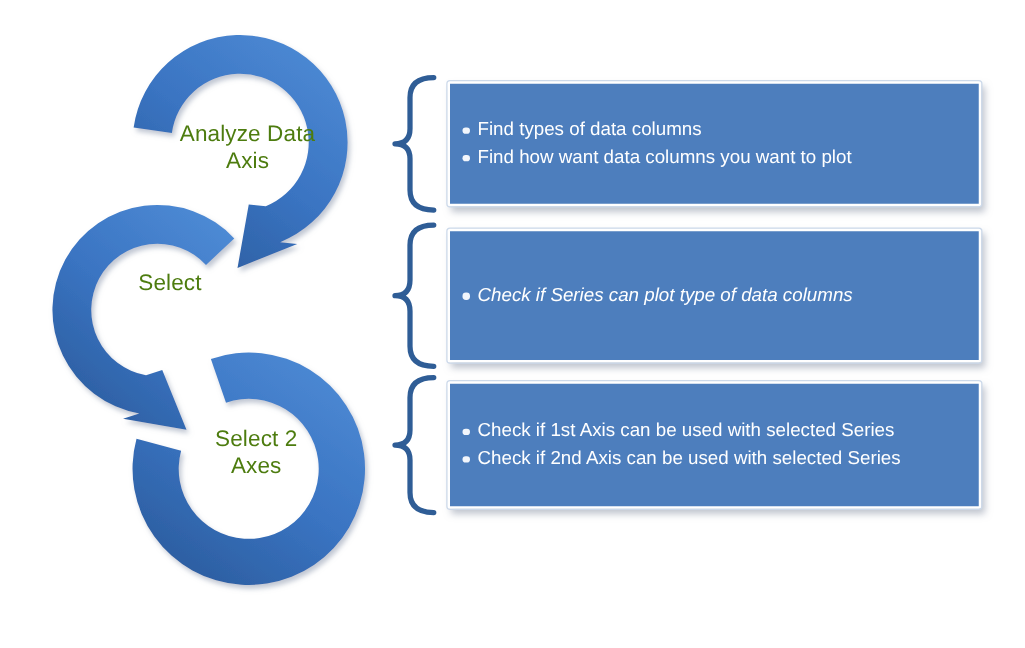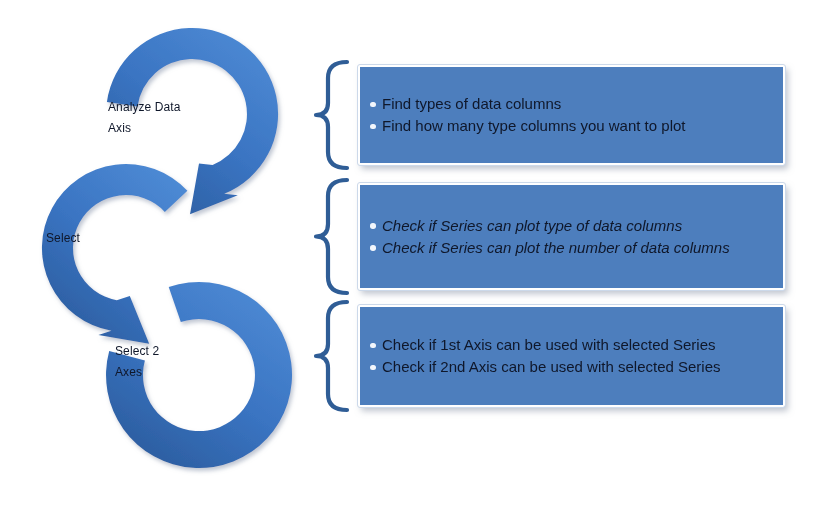--- a/index.html
+++ b/index.html
@@ -14,22 +14,23 @@
   .art{position:absolute;left:0;top:0;}
   .brace{
     fill:none;
     stroke:#2f5d96;
     stroke-width:4.2;
     stroke-linecap:round;
     stroke-linejoin:round;
   }
   .step-label{
     position:absolute;
-    color:#0f172a;
-    font-size:12px;
+    text-align:center;
+    color:#4d7c0f;
+    font-size:18px;
     line-height:21px;
     letter-spacing:0.1px;
   }
   .detail-box{
     position:absolute;
     box-sizing:border-box;
     background:#4d7ebd;
     border:2px solid #ffffff;
     border-radius:2px;
     outline:1px solid #ccd9ea;
@@ -39,21 +40,21 @@
     justify-content:center;
     padding:0 10px 0 8px;
   }
   ul.bullets{
     margin:0;padding:0;
     list-style:none;
   }
   ul.bullets li{
     position:relative;
     padding-left:14px;
-    color:#0f172a;
+    color:#ffffff;
     font-size:15px;
     line-height:22px;
   }
   ul.bullets li::before{
     content:"";
     position:absolute;
     left:2px;top:8.5px;
     width:5.5px;height:5.5px;
     border-radius:50%;
     background:#f2f6fc;
@@ -86,40 +87,39 @@
     <path class="brace" d="M 347 62 Q 328 62 328 78 L 328 103 Q 328 115 316 115 Q 328 115 328 127 L 328 152 Q 328 168 347 168"></path>
     <path class="brace" d="M 347 180 Q 328 180 328 196 L 328 224 Q 328 236.5 316 236.5 Q 328 236.5 328 249 L 328 277 Q 328 293 347 293"></path>
     <path class="brace" d="M 347 302 Q 328 302 328 318 L 328 344 Q 328 356 316 356 Q 328 356 328 368 L 328 394 Q 328 410 347 410"></path>
   </svg>
 
   <div class="step-label" style="left:108px;top:97px;width:180px">
     <div>Analyze Data</div>
     <div>Axis</div>
   </div>
 
-  <div class="step-label" style="left:46px;top:228px;width:180px">
+  <div class="step-label" style="left:46px;top:216px;width:180px">
     <div>Select</div>
   </div>
 
   <div class="step-label" style="left:115px;top:341px;width:180px">
     <div>Select 2</div>
     <div>Axes</div>
   </div>
 
   <div class="detail-box box-1" style="left:358px;top:65px;width:427px;height:100px">
     <ul class="bullets">
       <li>Find types of data columns</li>
-      <li>Find how many type columns you want to plot</li>
+      <li>Find how want data columns you want to plot</li>
     </ul>
   </div>
 
   <div class="detail-box box-2" style="left:358px;top:183px;width:427px;height:107px">
     <ul class="bullets">
       <li>Check if Series can plot type of data columns</li>
-      <li>Check if Series can plot the number of data columns</li>
     </ul>
   </div>
 
   <div class="detail-box box-3" style="left:358px;top:305px;width:427px;height:102px">
     <ul class="bullets">
       <li>Check if 1st Axis can be used with selected Series</li>
       <li>Check if 2nd Axis can be used with selected Series</li>
     </ul>
   </div>
 

